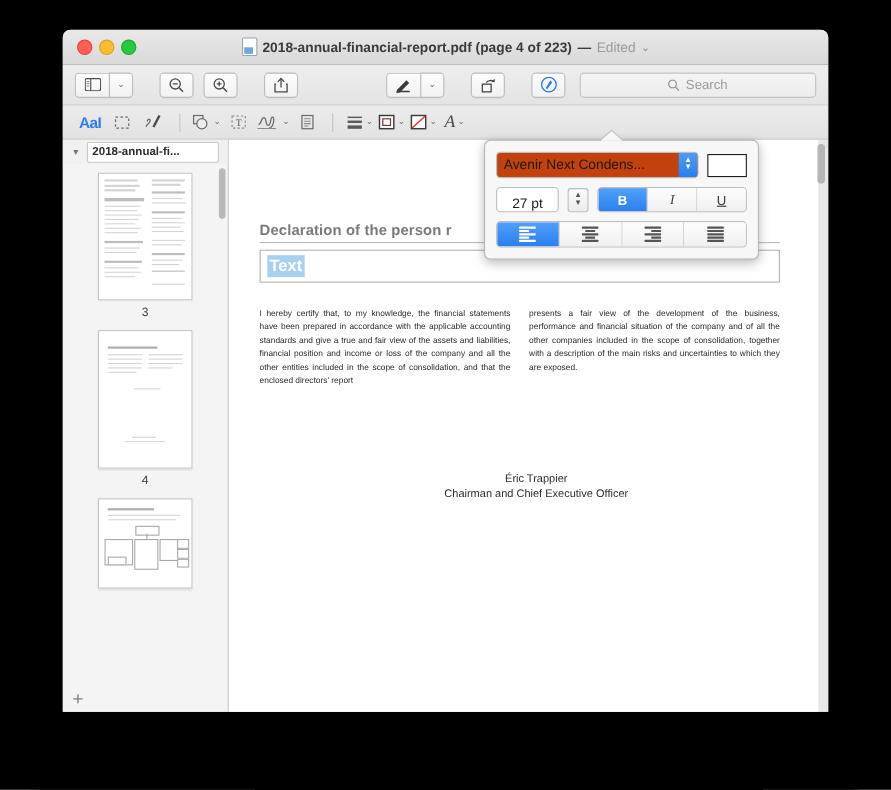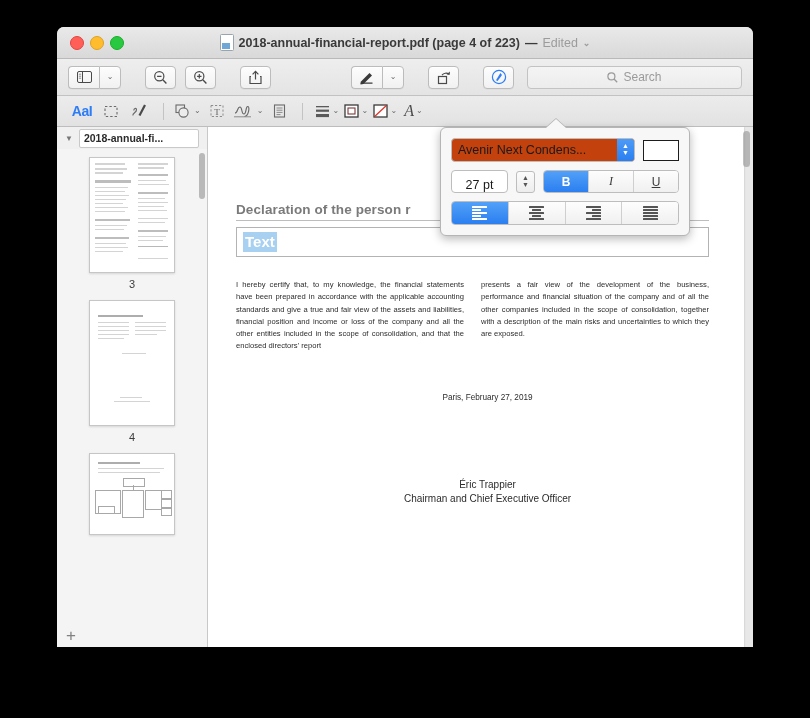--- a/index.html
+++ b/index.html
@@ -530,21 +530,20 @@
 
             <div id="text-annot">
               <span id="annot-text">Text</span>
             </div>
 
             <div id="cols">
               <div class="col">I hereby certify that, to my knowledge, the financial statements have been prepared in accordance with the applicable accounting standards and give a true and fair view of the assets and liabilities, financial position and income or loss of the company and all the other entities included in the scope of consolidation, and that the enclosed directors' report</div>
               <div class="col">presents a fair view of the development of the business, performance and financial situation of the company and of all the other companies included in the scope of consolidation, together with a description of the main risks and uncertainties to which they are exposed.</div>
             </div>
 
-            <div id="date-line">Paris, February 27, 2019</div>
 
             <div id="sig-block">
               <div>Éric Trappier</div>
               <div>Chairman and Chief Executive Officer</div>
             </div>
           </div>
         </div>
         <div id="pv-scroll"></div>
       </div>
     </div>

